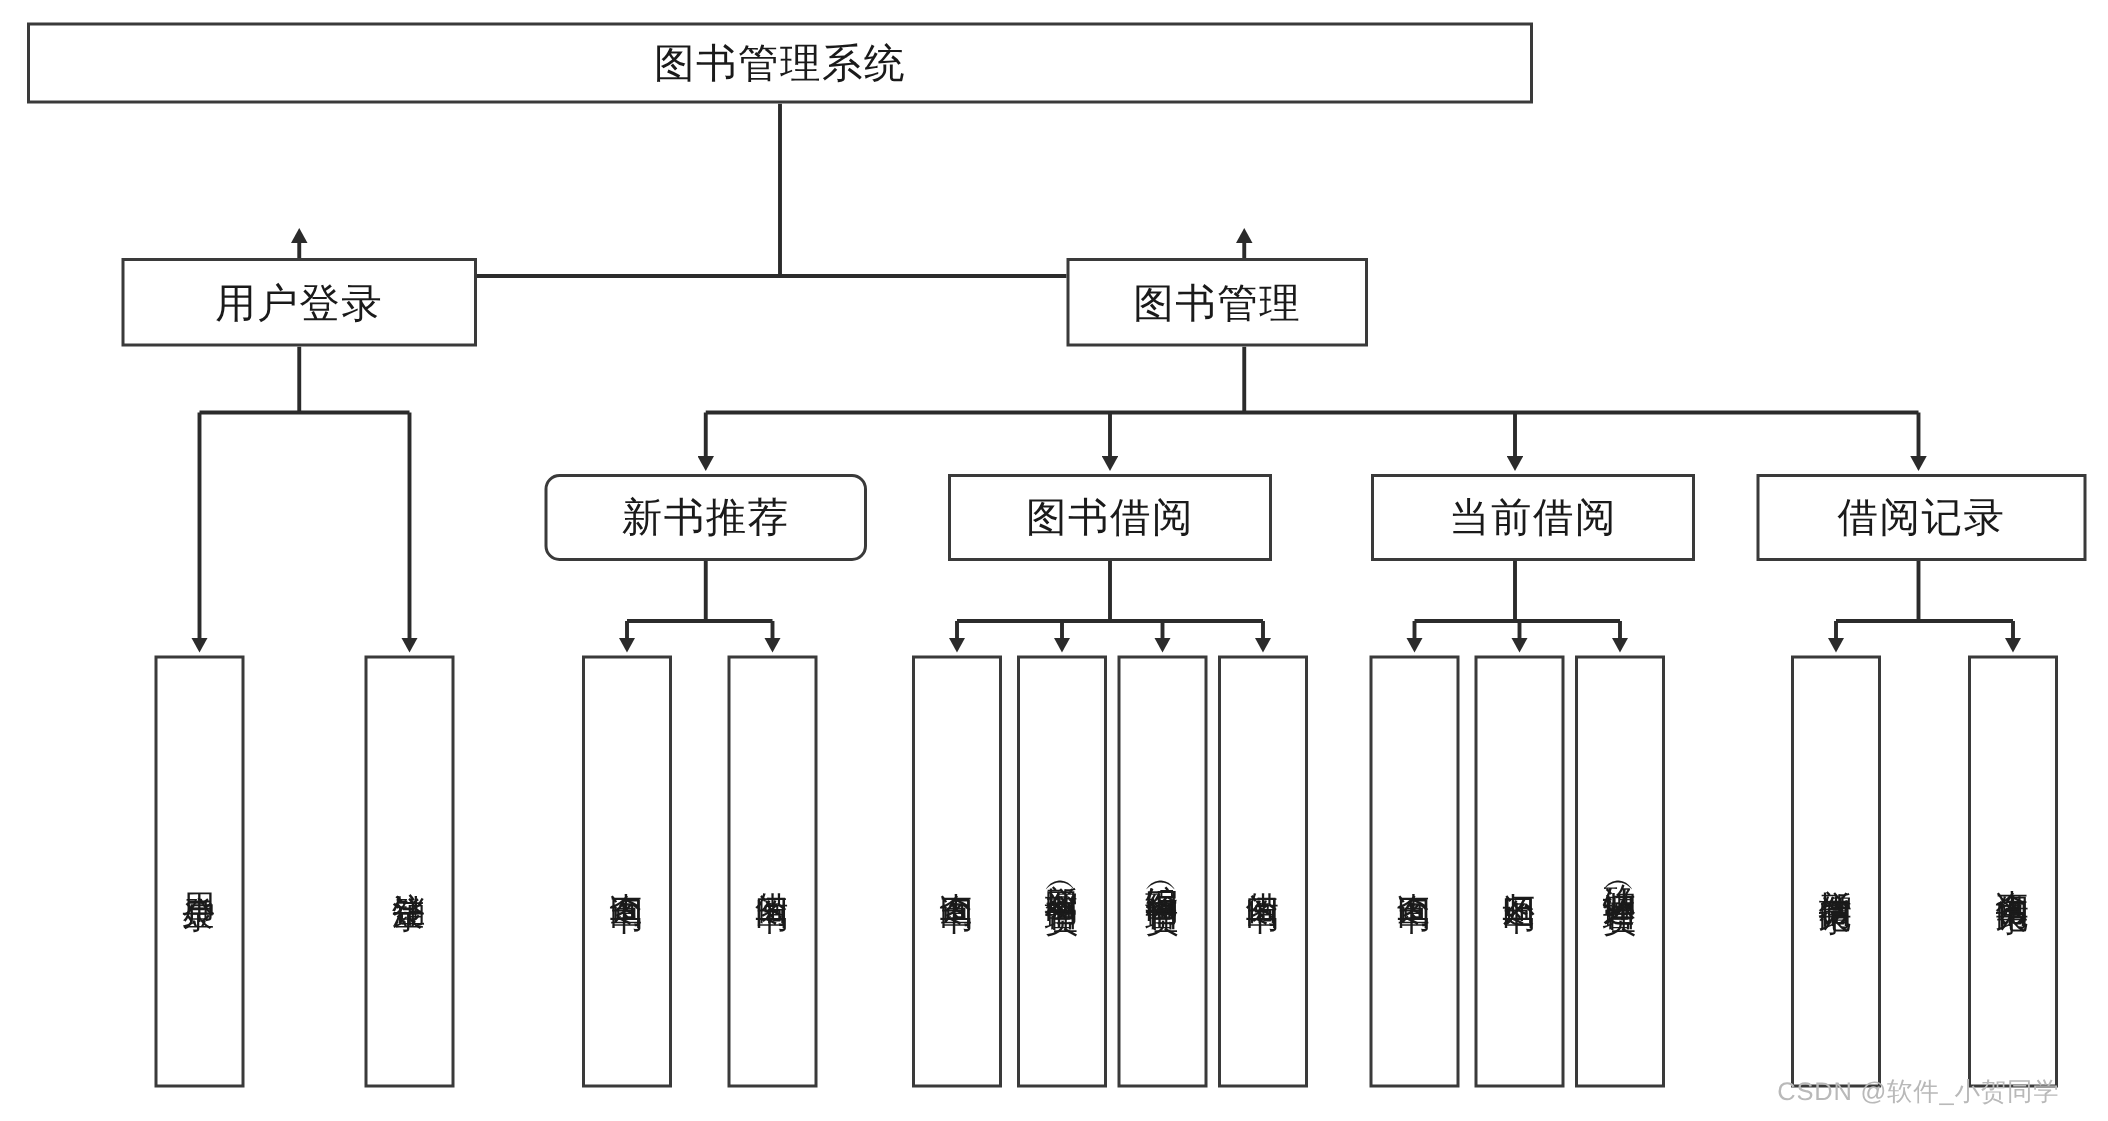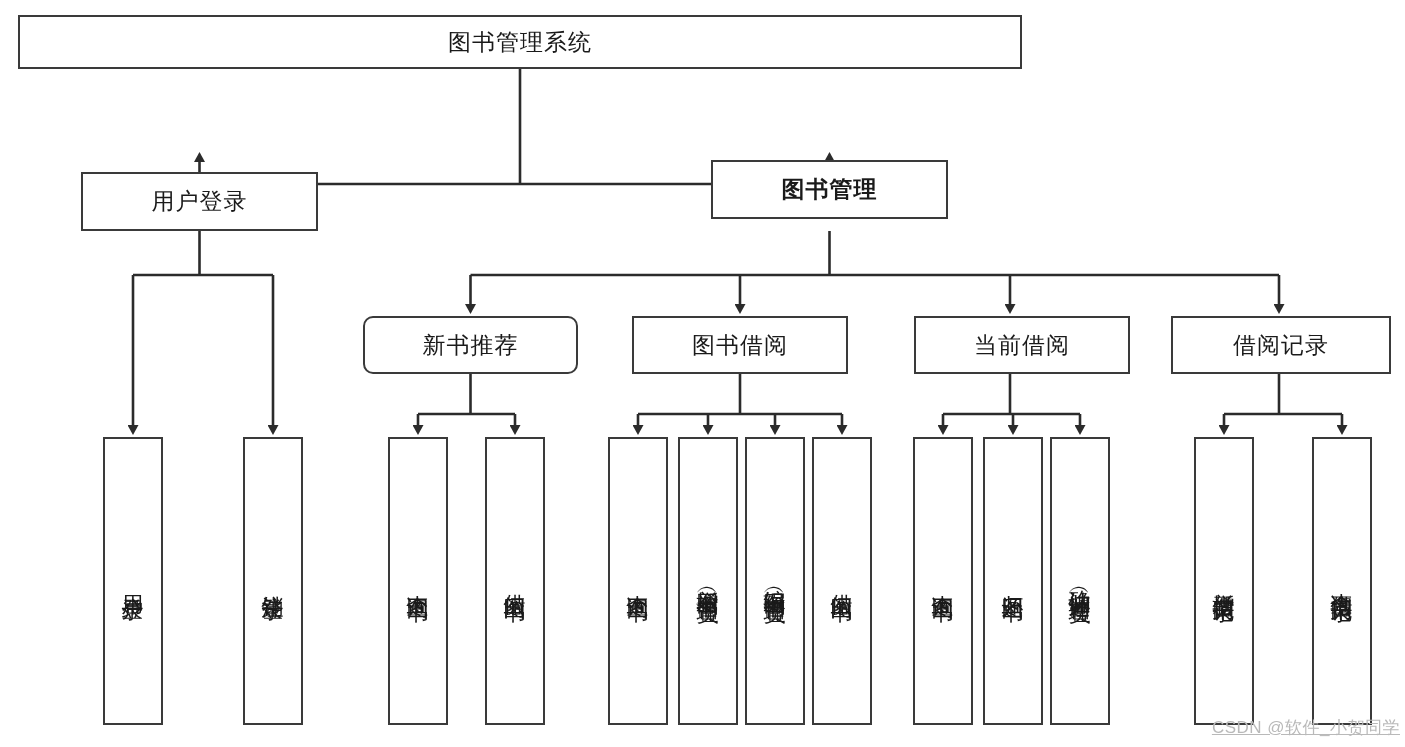--- a/index.html
+++ b/index.html
@@ -29,46 +29,45 @@
     position: absolute;
     box-sizing: border-box;
     background: #ffffff;
     border: 2px solid #3a3a3a;
     display: flex;
     align-items: center;
     justify-content: center;
     color: #1a1a1a;
   }
   .node.horiz {
-    font-size: 23px;
+    font-size: 27px;
     letter-spacing: 1px;
   }
   .node.vert {
     font-size: 22px;
     letter-spacing: 2px;
   }
   .node.vert .vtext {
     writing-mode: vertical-rl;
     text-orientation: upright;
     line-height: 1.05;
     text-align: center;
     white-space: nowrap;
   }
   .node .htext {
     white-space: nowrap;
   }
   .watermark {
     position: absolute;
-    right: 5px;
+    right: 32px;
     bottom: 8px;
     font-size: 17px;
     color: #b9b9b9;
     letter-spacing: 0.5px;
     white-space: nowrap;
-    text-decoration: underline;
   }
 </style>
 </head>
 <body>
 
 <div id="canvas">
 
   <svg class="edges" viewBox="0 0 1405 747">
     <defs>
       <marker id="arrow" markerWidth="10" markerHeight="11" refX="1" refY="5.5" orient="auto" markerUnits="userSpaceOnUse">
@@ -118,21 +117,21 @@
       </div>
       <div class="node horiz" style="left: 81px; top: 172px; width: 237px; height: 59px;">
         <span class="htext">用户登录</span>
       </div>
       <div class="node vert" style="left: 103px; top: 437px; width: 60px; height: 288px;">
         <span class="vtext">用户登录</span>
       </div>
       <div class="node vert" style="left: 243px; top: 437px; width: 60px; height: 288px;">
         <span class="vtext">注销登录</span>
       </div>
-      <div class="node horiz" style="left: 711px; top: 160px; width: 237px; height: 59px; font-weight: bold;">
+      <div class="node horiz" style="left: 711px; top: 172px; width: 201px; height: 59px;">
         <span class="htext">图书管理</span>
       </div>
       <div class="node horiz" style="left: 363px; top: 316px; width: 215px; height: 58px; border-radius: 10px;">
         <span class="htext">新书推荐</span>
       </div>
       <div class="node vert" style="left: 388px; top: 437px; width: 60px; height: 288px;">
         <span class="vtext">查询图书</span>
       </div>
       <div class="node vert" style="left: 485px; top: 437px; width: 60px; height: 288px;">
         <span class="vtext">借阅图书</span>

